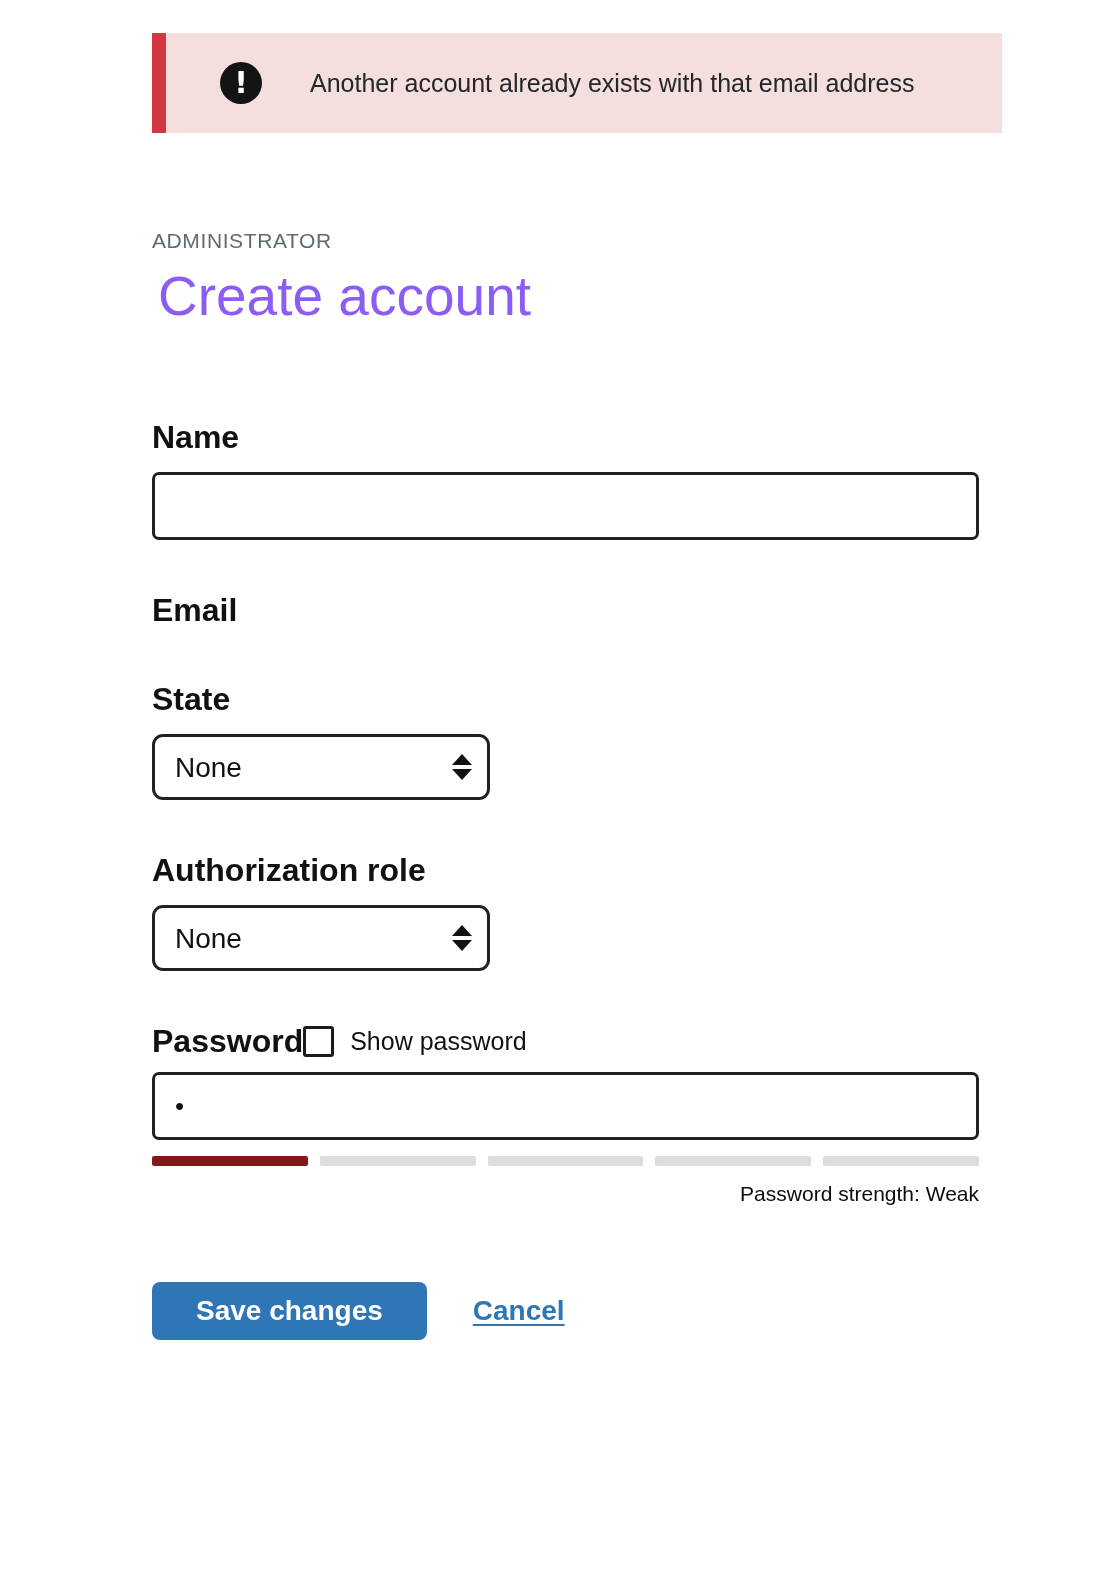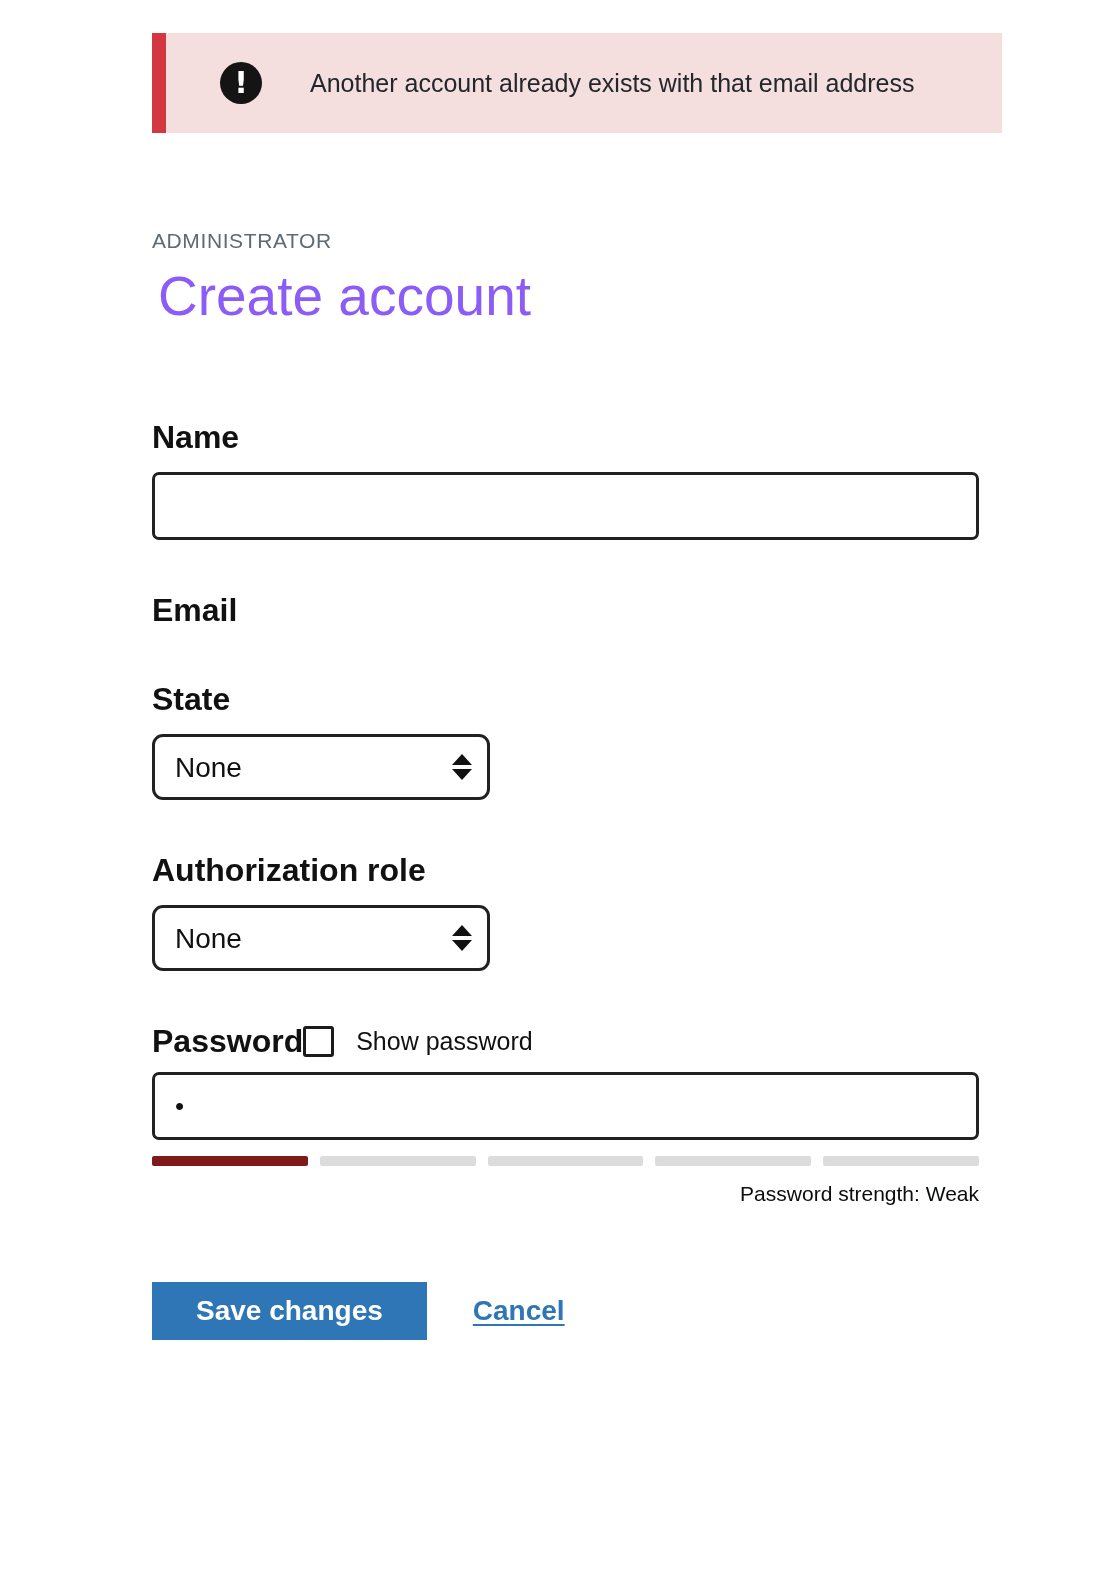--- a/index.html
+++ b/index.html
@@ -81,21 +81,21 @@
   .tri-down {
     width: 0; height: 0;
     border-left: 10px solid transparent; border-right: 10px solid transparent;
     border-top: 11px solid #111;
   }
 
   
   .password-header {
     display: flex; align-items: center;
   }
-  .show-password { display: flex; align-items: center; gap: 22px; cursor: pointer; }
+  .show-password { display: flex; align-items: center; gap: 16px; cursor: pointer; }
   .show-password input[type="checkbox"] {
     -webkit-appearance: none; appearance: none;
     width: 31px; height: 31px; margin: 0;
     border: 3px solid #1b1b1b; border-radius: 3px;
     background: #fff; cursor: pointer;
   }
   .show-password-label { font-size: 25px; font-weight: 400; color: #111; }
   .help-text {
     margin-top: 12px;
     max-width: 800px;
@@ -114,21 +114,21 @@
     margin-top: 16px;
     text-align: right;
     font-size: 21px; color: #0b0c0c;
   }
 
   
   .actions { margin-top: 76px; display: flex; align-items: center; gap: 46px; padding-bottom: 60px; }
   .save-button {
     height: 58px; padding: 0 44px;
     background: var(--button-blue, #2E76B5); color: #ffffff;
-    border: none; border-radius: 0;
+    border: none; border-radius: 8px;
     font-family: inherit; font-size: 28px; font-weight: 700;
     cursor: pointer;
   }
   .cancel-link {
     color: var(--button-blue, #2E76B5);
     font-size: 28px; font-weight: 700;
     text-decoration: underline; text-decoration-thickness: 2px; text-underline-offset: 4px;
     cursor: pointer;
   }
 </style>

